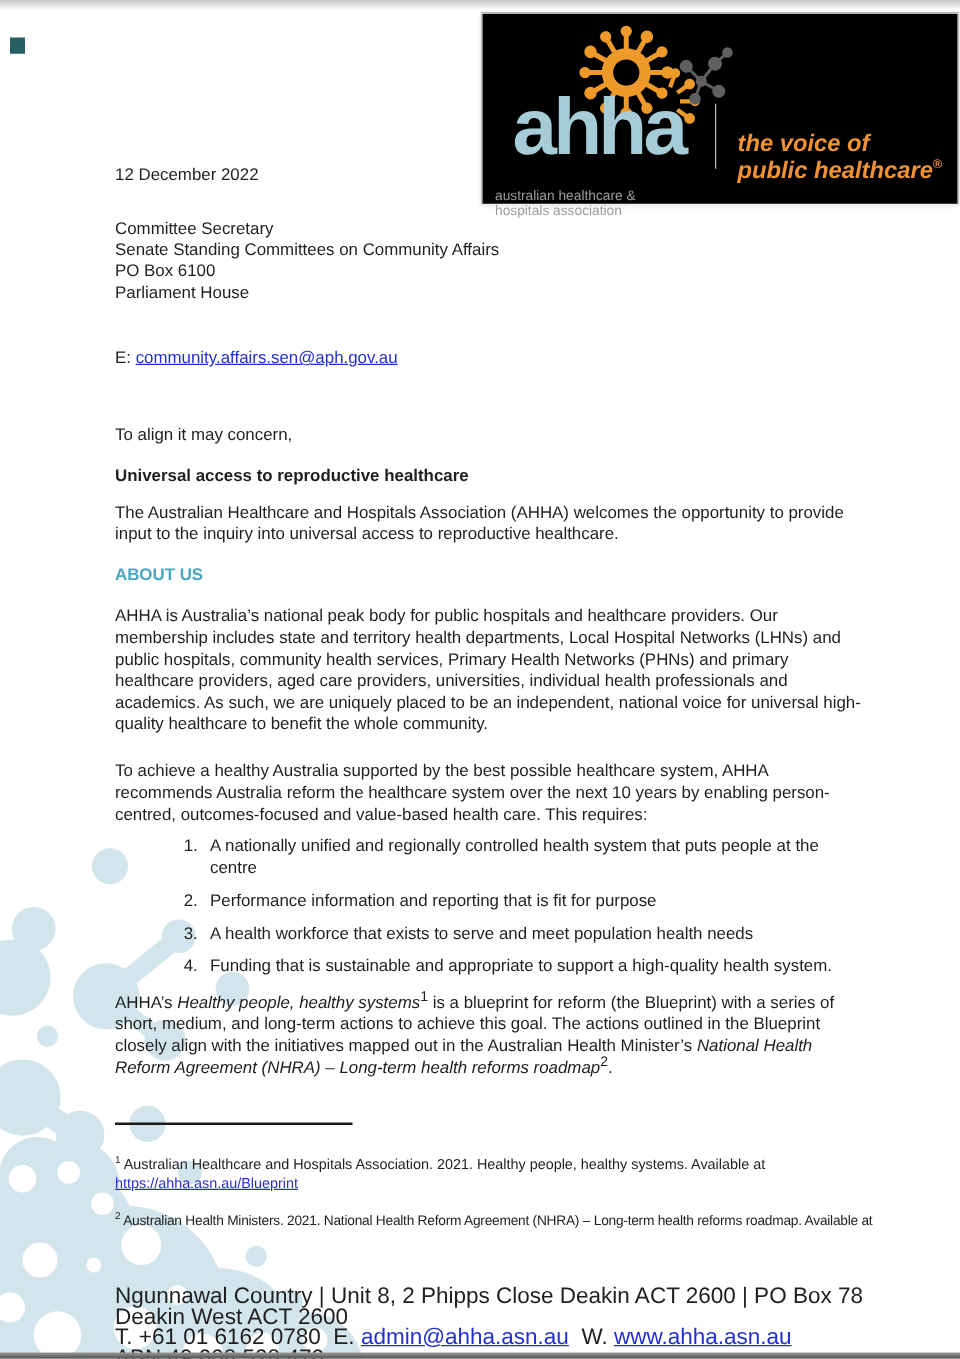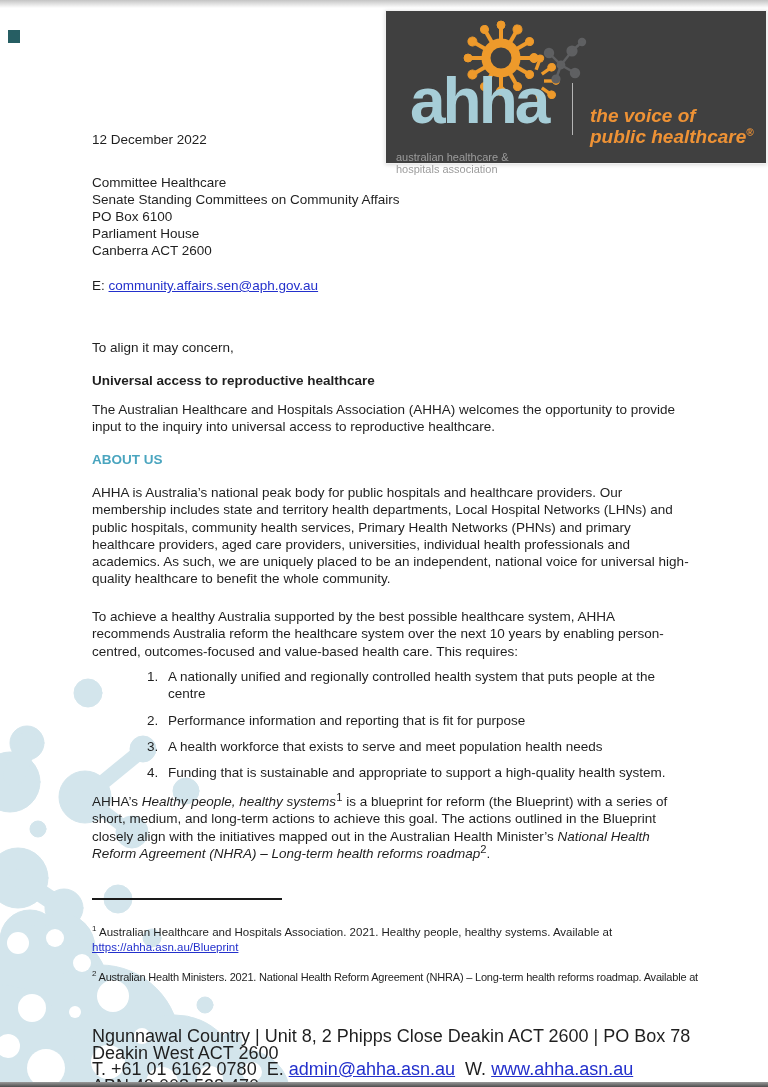--- a/index.html
+++ b/index.html
@@ -18,21 +18,21 @@
     position:absolute;left:0;bottom:0;width:768px;height:5px;
     background:linear-gradient(#9a9a9a,#4d4d4d);z-index:5;
   }
   .corner-square{
     position:absolute;left:8px;top:30px;width:12px;height:13px;
     background:#265e63;z-index:4;
   }
   
   .logo-box{
     position:absolute;left:385px;top:10px;width:380px;height:152px;
-    background:#404040;border:1px solid #f0f0f0;
+    background:#000000;border:1px solid #f0f0f0;
     box-shadow:0 1px 4px rgba(0,0,0,.14);z-index:3;
   }
   .logo-box svg{position:absolute;left:0;top:0;}
   .ahha-word{
     position:absolute;left:24px;top:58px;
     font-size:64px;font-weight:bold;letter-spacing:-3px;
     color:#a6cdd7;line-height:1;
   }
   .ahha-sub{
     position:absolute;left:10px;top:140px;width:180px;
@@ -228,25 +228,24 @@
   <div class="logo-divider"></div>
   <div class="tagline">
     <div>the voice of</div>
     <div><span>public healthcare</span><sup>®</sup></div>
   </div>
 </div>
 
 <div class="blk date">12 December 2022</div>
 
 <div class="blk recipient">
-  <div>Committee Healthcare</div>
+  <div>Committee Secretary</div>
   <div>Senate Standing Committees on Community Affairs</div>
   <div>PO Box 6100</div>
   <div>Parliament House</div>
-  <div>Canberra ACT 2600</div>
 </div>
 
 <div class="blk email-line">
   <span>E:</span>
   <a class="lnk">community.affairs.sen@aph.gov.au</a>
 </div>
 
 <div class="blk salutation">To align it may concern,</div>
 
 <div class="blk subject">Universal access to reproductive healthcare</div>

